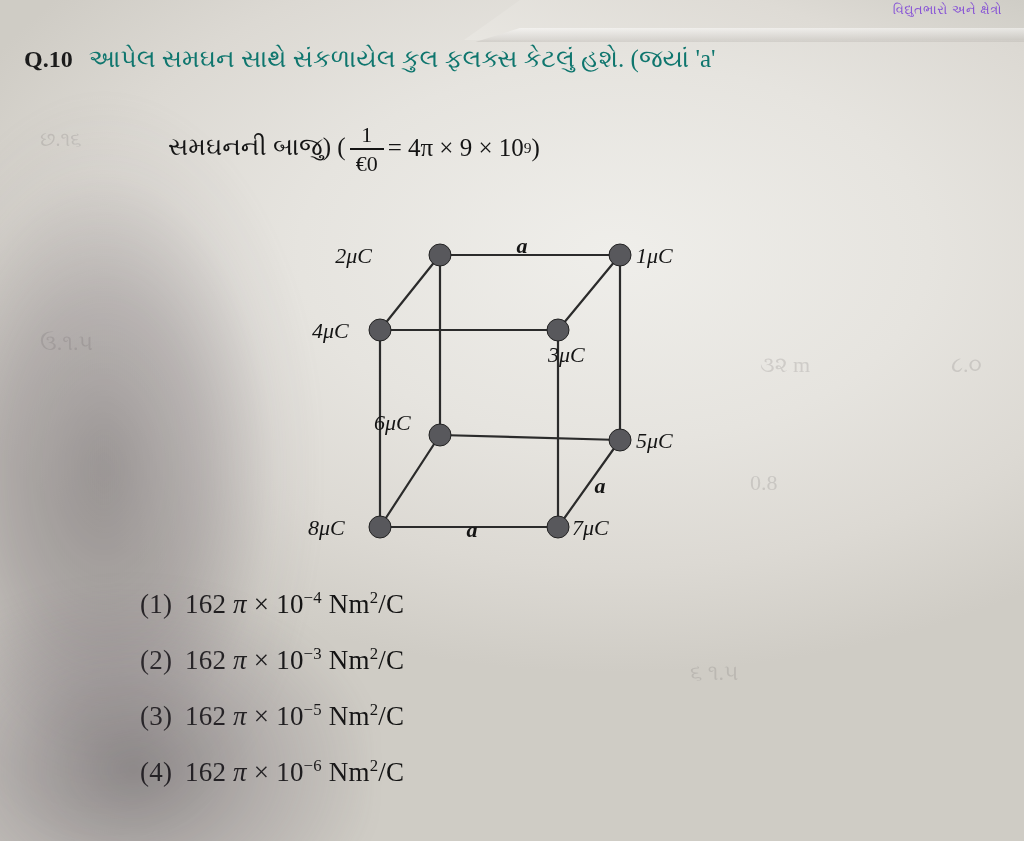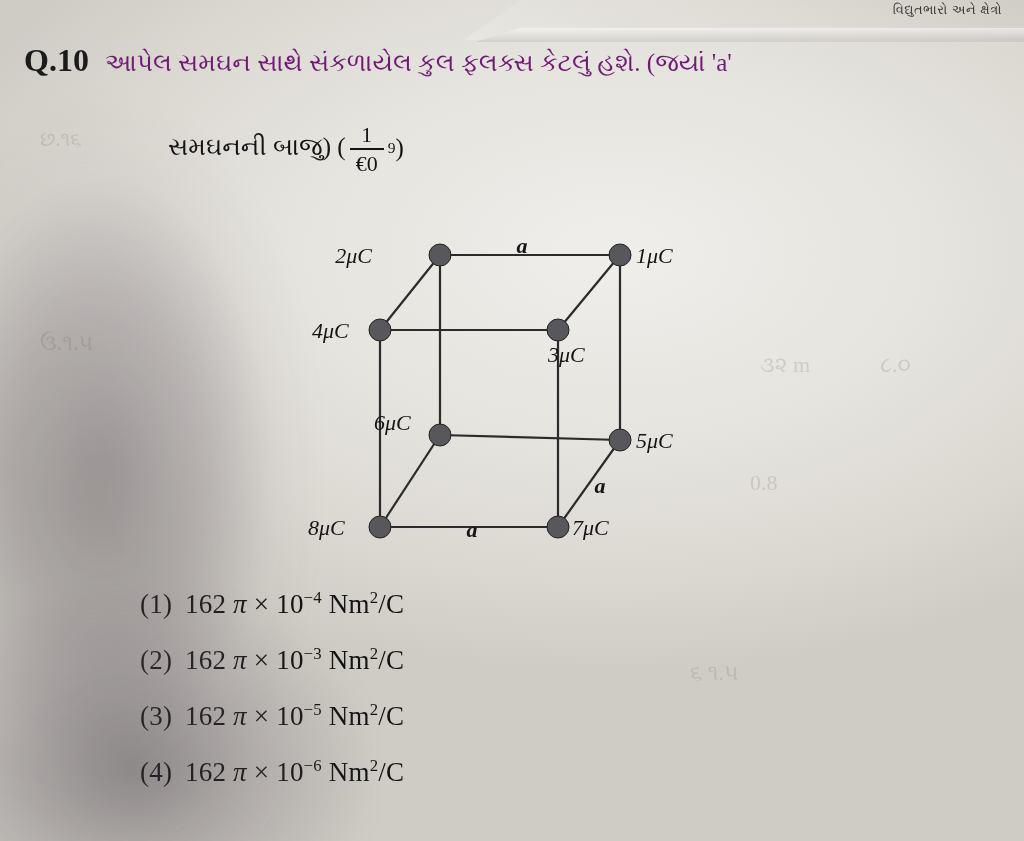--- a/index.html
+++ b/index.html
@@ -61,21 +61,21 @@
     background: linear-gradient(180deg, rgba(255,255,255,0.5), rgba(160,155,150,0.25));
     clip-path: polygon(10% 0, 100% 0, 100% 100%, 2% 100%);
     pointer-events: none;
   }
   .bleed-header {
     position: absolute;
     top: 2px;
     right: 22px;
     font-family: "Liberation Sans", sans-serif;
     font-size: 13px;
-    color: #000000;
+    color: #6d28d9;
     opacity: 0.75;
     letter-spacing: 0.5px;
   }
   .ghost {
     position: absolute;
     color: rgba(120,115,112,0.22);
     font-family: Liberation Serif, serif;
     pointer-events: none;
     user-select: none;
   }
@@ -90,26 +90,26 @@
     position: absolute;
     top: 42px;
     left: 24px;
     right: 30px;
     display: flex;
     align-items: baseline;
     gap: 16px;
   }
   .qnum {
     font-weight: bold;
-    font-size: 32px;
+    font-size: 24px;
     color: #1b1b1b;
   }
   .qtext {
     font-size: 25px;
-    color: #701a75;
+    color: #0f766e;
     line-height: 1.35;
   }
 
   .qline2 {
     position: absolute;
     top: 122px;
     left: 168px;
     display: flex;
     align-items: center;
     font-size: 25px;
@@ -173,39 +173,40 @@
 </head>
 <body>
 
 <div class="page"></div>
 <div class="top-fold"></div>
 <div class="top-fold-line"></div>
 <div class="bleed-header">વિદ્યુતભારો અને ક્ષેત્રો</div>
 
 <div class="ghost" style="left:40px; top:128px; font-size:20px;">છ.૧૬</div>
 <div class="ghost" style="left:760px; top:352px; font-size:22px;">૩૨ m</div>
-<div class="ghost" style="left:880px; top:352px; font-size:22px;">૮.૦</div>
+<div class="ghost" style="left:951px; top:352px; font-size:22px;">૮.૦</div>
 <div class="ghost" style="left:40px; top:330px; font-size:22px;">ઉ.૧.૫</div>
 <div class="ghost" style="left:750px; top:470px; font-size:22px;">0.8</div>
 <div class="ghost" style="left:690px; top:660px; font-size:22px;">૬ ૧.૫</div>
 
 <div class="content">
 
   <div class="qline">
     <span class="qnum">Q.10</span>
     <span class="qtext">આપેલ સમઘન સાથે સંકળાયેલ કુલ ફલક્સ કેટલું હશે. (જયાં 'a'</span>
   </div>
 
   <div class="qline2">
     <span>સમઘનની બાજુ)  (</span>
     <span class="frac">
       <span class="num">1</span>
       <span class="bar"></span>
       <span class="den">€0</span>
     </span>
+    <span>= 4π × 9 × 10</span>
     <span class="sup">9</span>
     <span>)</span>
   </div>
 
   <div class="figure">
     <svg width="420" height="340" viewBox="0 0 420 340">
       <g stroke="#2b2b2b" stroke-width="2.2" fill="none" stroke-linecap="round">
 
         <line x1="140" y1="30" x2="320" y2="30"></line>
         <line x1="80" y1="105" x2="258" y2="105"></line>

